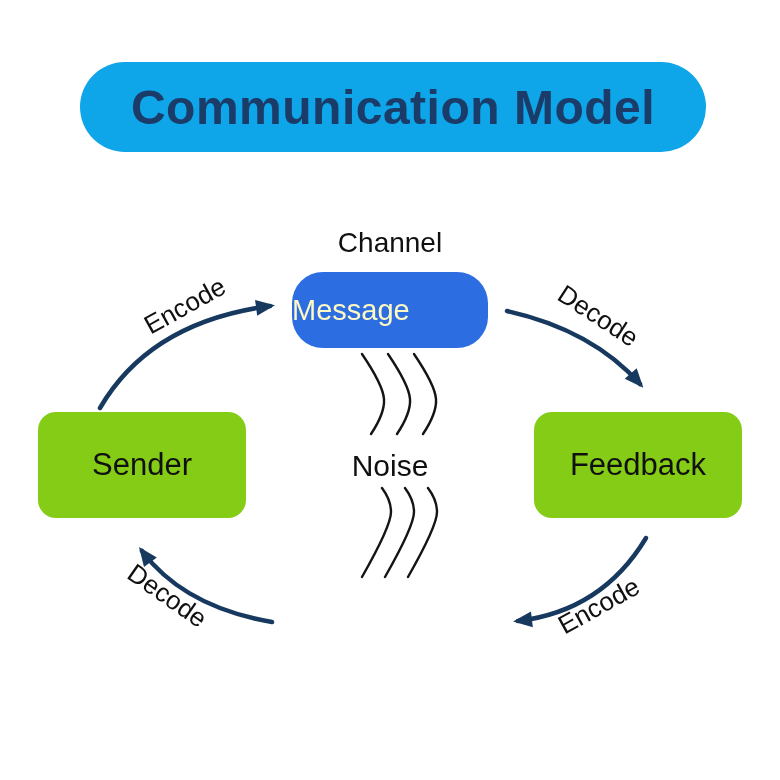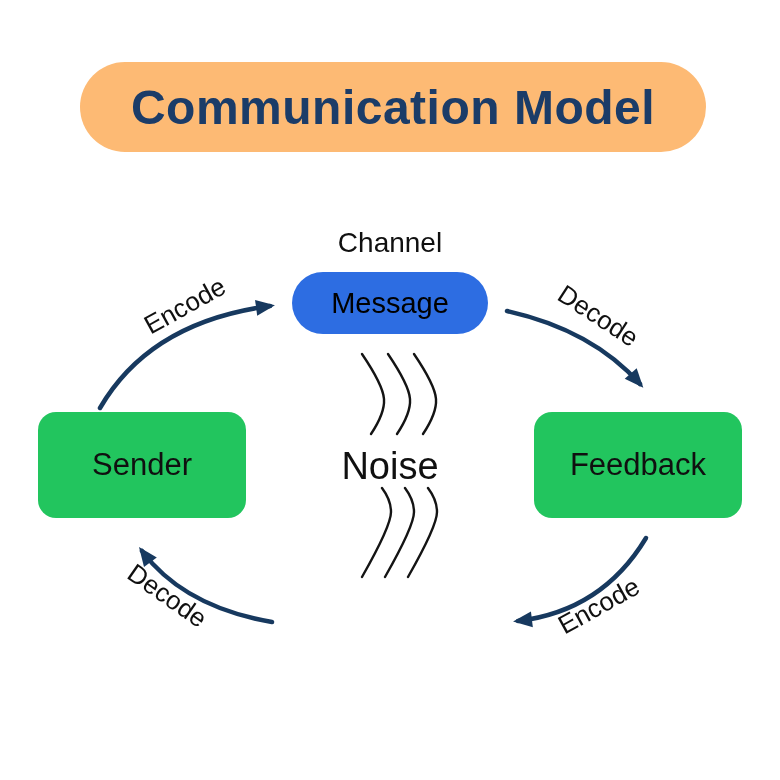--- a/index.html
+++ b/index.html
@@ -2,41 +2,41 @@
 <html><head>
 <meta charset="utf-8">
 <style>
   html,body{margin:0;padding:0;background:#ffffff;}
   .stage{
     position:relative;width:780px;height:780px;background:#ffffff;overflow:hidden;
     font-family:"Liberation Sans", sans-serif;
   }
   .title-pill{
     position:absolute;left:80px;top:62px;width:626px;height:90px;
-    background:#fdba74;border-radius:45px;
+    background:#0ea5e9;border-radius:45px;
     display:flex;align-items:center;justify-content:center;
   }
   .title-pill .title-text{
     color:#1b3c68;font-size:48px;font-weight:700;letter-spacing:.5px;
   }
   .plain-label{
     position:absolute;color:#101010;white-space:nowrap;
     transform:translate(-50%,-50%);
   }
   #channel-label{left:390px;top:243px;font-size:28px;}
-  #noise-label{left:390px;top:466px;font-size:38px;}
+  #noise-label{left:390px;top:466px;font-size:30px;}
   .blue-pill{
-    position:absolute;width:196px;height:62px;background:#2d6de2;border-radius:31px;
-    display:flex;align-items:center;justify-content:center;
-    color:#000000;font-size:29px;
+    position:absolute;width:196px;height:76px;background:#2d6de2;border-radius:31px;
+    display:flex;align-items:center;
+    color:#fef9c3;font-size:29px;
   }
   #message-pill{left:292px;top:272px;}
   #feedback-pill{left:292px;top:600px;}
   .lav-box{
-    position:absolute;width:208px;height:106px;background:#22c55e;border-radius:18px;
+    position:absolute;width:208px;height:106px;background:#84cc16;border-radius:18px;
     display:flex;align-items:center;justify-content:center;
     color:#101010;font-size:31px;
   }
   #sender-box{left:38px;top:412px;}
   #receiver-box{left:534px;top:412px;}
   .arrow-label{
     position:absolute;color:#101010;font-size:26px;white-space:nowrap;
   }
   #label-encode-top{left:185px;top:306px;transform:translate(-50%,-50%) rotate(-29deg);}
   #label-decode-top{left:598px;top:316px;transform:translate(-50%,-50%) rotate(33deg);}

